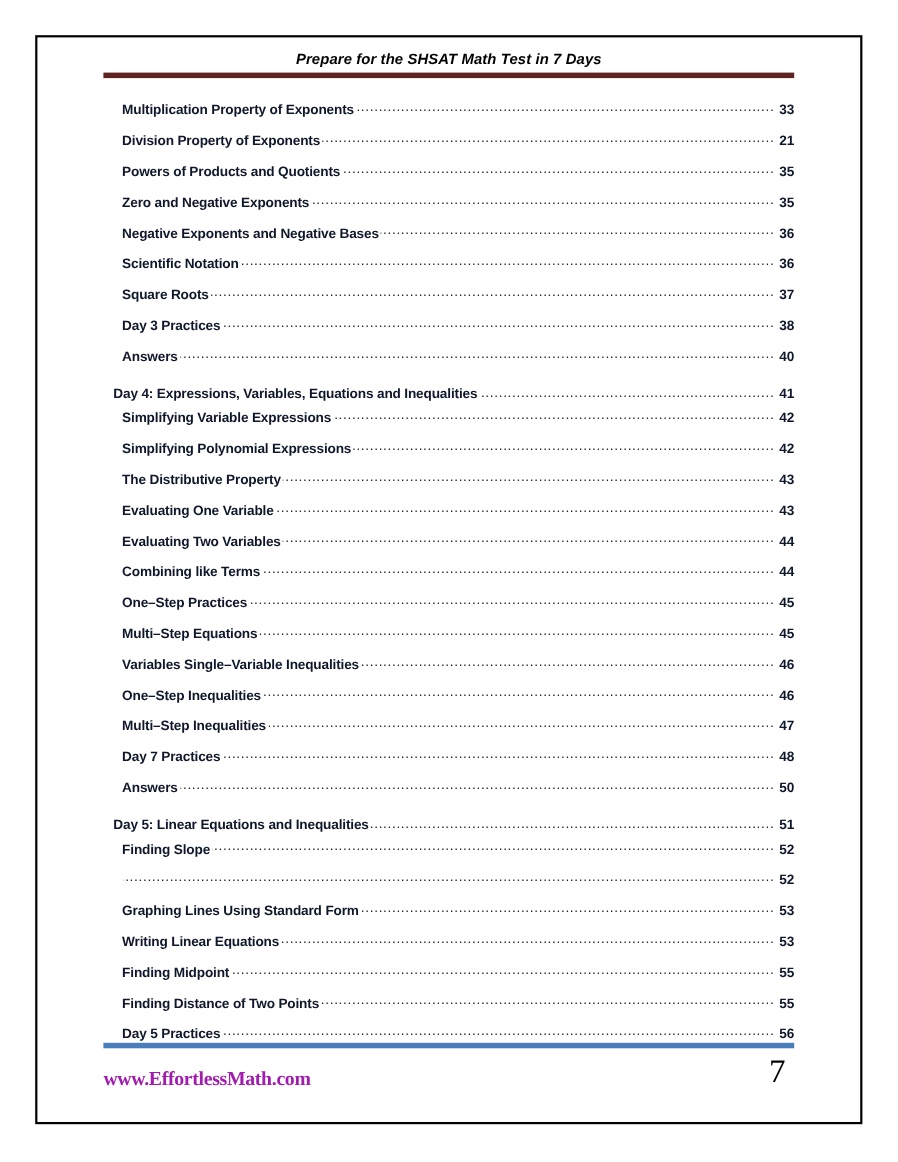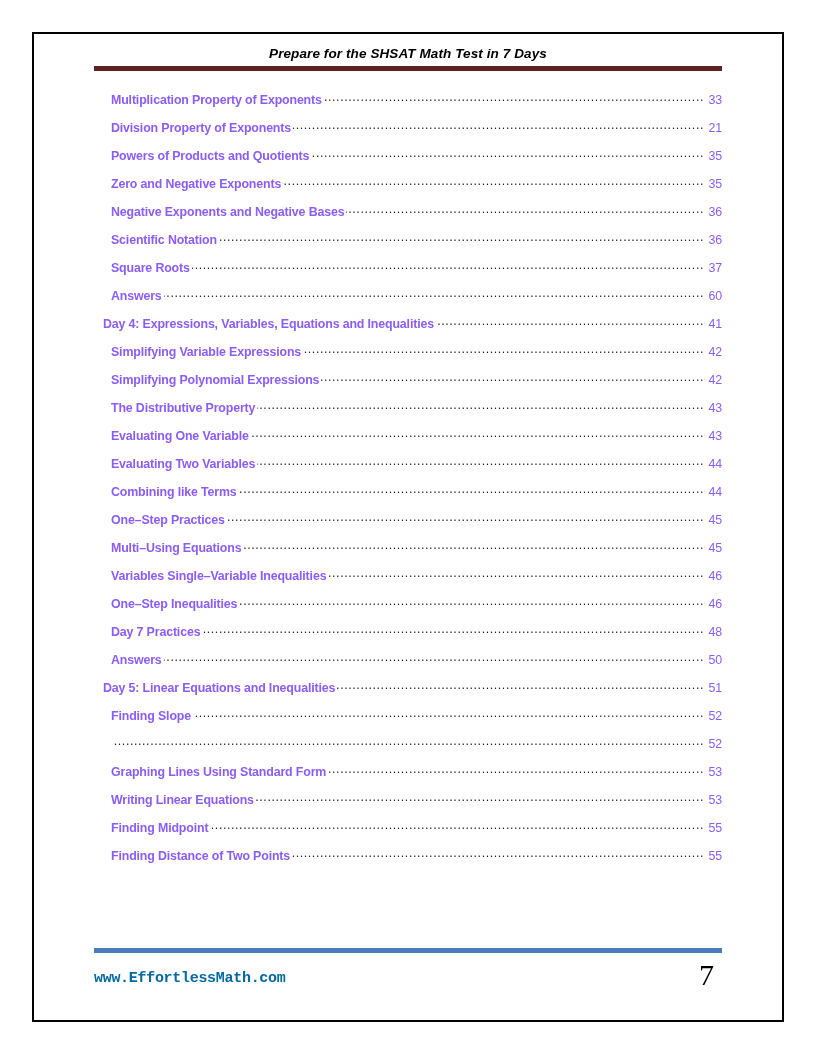--- a/index.html
+++ b/index.html
@@ -65,21 +65,21 @@
     left: 94px;
     top: 92px;
     width: 628px;
   }
 
   .toc-row {
     display: flex;
     align-items: baseline;
     height: 28px;
     font-size: 12.4px;
-    color: #8b5cf6;
+    color: #0f172a;
     font-family: "Liberation Sans", sans-serif;
     white-space: nowrap;
   }
 
   .toc-row .label {
     font-weight: bold;
     letter-spacing: -0.15px;
     flex: 0 0 auto;
     padding-right: 1px;
   }
@@ -98,28 +98,28 @@
     letter-spacing: 0.6px;
     color: #222;
     white-space: nowrap;
     position: absolute;
     right: 0;
     bottom: 0;
   }
 
   .toc-row .pageno {
     flex: 0 0 auto;
-    font-weight: normal;
+    font-weight: bold;
     text-align: right;
     min-width: 17px;
     letter-spacing: -0.1px;
   }
 
   
-  .toc-row.level-1 { margin-left: 9px; }
+  .toc-row.level-1 { margin-left: 9px; align-items: center; }
   .toc-row.level-2 { margin-left: 17px; }
 
   
   .footer {
     position: absolute;
     left: 94px;
     top: 948px;
     width: 628px;
   }
   .footer-rule {
@@ -129,24 +129,24 @@
   }
   .footer-row {
     position: relative;
     margin-top: 12px;
     height: 34px;
   }
   .footer-site {
     position: absolute;
     left: 0;
     top: 5px;
-    font-family: Liberation Mono, monospace;
-    font-size: 15px;
+    font-family: Liberation Serif, serif;
+    font-size: 18px;
     font-weight: bold;
-    color: #0369a1;
+    color: #a21caf;
     letter-spacing: -0.3px;
   }
   .footer-pageno {
     position: absolute;
     right: 8px;
     top: -8px;
     font-family: "Liberation Serif", serif;
     font-size: 30px;
     font-weight: normal;
     color: #000000;
@@ -195,23 +195,28 @@
         <span class="label">Scientific Notation</span>
         <span class="leader"></span>
         <span class="pageno">36</span>
       </div>
       <div class="toc-row level-2">
         <span class="label">Square Roots</span>
         <span class="leader"></span>
         <span class="pageno">37</span>
       </div>
       <div class="toc-row level-2">
+        <span class="label">Day 3 Practices</span>
+        <span class="leader"></span>
+        <span class="pageno">38</span>
+      </div>
+      <div class="toc-row level-2">
         <span class="label">Answers</span>
         <span class="leader"></span>
-        <span class="pageno">60</span>
+        <span class="pageno">40</span>
       </div>
       <div class="toc-row level-1">
         <span class="label">Day 4:  Expressions, Variables, Equations and Inequalities</span>
         <span class="leader"></span>
         <span class="pageno">41</span>
       </div>
       <div class="toc-row level-2">
         <span class="label">Simplifying Variable Expressions</span>
         <span class="leader"></span>
         <span class="pageno">42</span>
@@ -240,33 +245,38 @@
         <span class="label">Combining like Terms</span>
         <span class="leader"></span>
         <span class="pageno">44</span>
       </div>
       <div class="toc-row level-2">
         <span class="label">One–Step Practices</span>
         <span class="leader"></span>
         <span class="pageno">45</span>
       </div>
       <div class="toc-row level-2">
-        <span class="label">Multi–Using Equations</span>
+        <span class="label">Multi–Step Equations</span>
         <span class="leader"></span>
         <span class="pageno">45</span>
       </div>
       <div class="toc-row level-2">
         <span class="label">Variables Single–Variable Inequalities</span>
         <span class="leader"></span>
         <span class="pageno">46</span>
       </div>
       <div class="toc-row level-2">
         <span class="label">One–Step Inequalities</span>
         <span class="leader"></span>
         <span class="pageno">46</span>
+      </div>
+      <div class="toc-row level-2">
+        <span class="label">Multi–Step Inequalities</span>
+        <span class="leader"></span>
+        <span class="pageno">47</span>
       </div>
       <div class="toc-row level-2">
         <span class="label">Day 7 Practices</span>
         <span class="leader"></span>
         <span class="pageno">48</span>
       </div>
       <div class="toc-row level-2">
         <span class="label">Answers</span>
         <span class="leader"></span>
         <span class="pageno">50</span>
@@ -297,20 +307,25 @@
       </div>
       <div class="toc-row level-2">
         <span class="label">Finding Midpoint</span>
         <span class="leader"></span>
         <span class="pageno">55</span>
       </div>
       <div class="toc-row level-2">
         <span class="label">Finding Distance of Two Points</span>
         <span class="leader"></span>
         <span class="pageno">55</span>
+      </div>
+      <div class="toc-row level-2">
+        <span class="label">Day 5 Practices</span>
+        <span class="leader"></span>
+        <span class="pageno">56</span>
       </div>
     </div>
 
   <div class="footer">
     <div class="footer-rule" style="background: rgb(74, 126, 187);"></div>
     <div class="footer-row">
       <div class="footer-site">www.EffortlessMath.com</div>
       <div class="footer-pageno">7</div>
     </div>
   </div>

